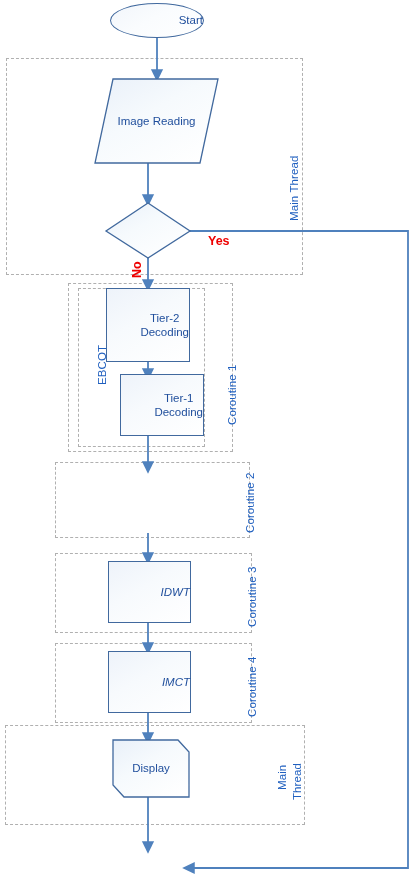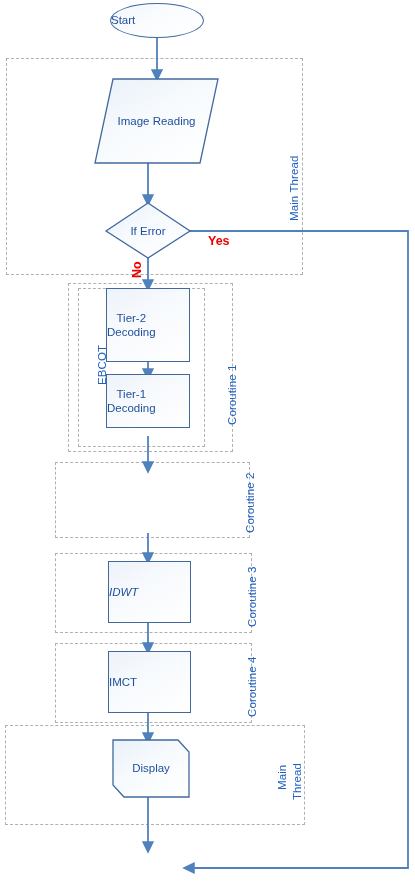--- a/index.html
+++ b/index.html
@@ -42,21 +42,21 @@
     transform-origin: 0 0;
     transform: rotate(-90deg);
     letter-spacing: 0.1px;
   }
   
   .node {
     position: absolute;
     box-sizing: border-box;
     display: flex;
     align-items: center;
-    justify-content: flex-start;
+    justify-content: flex-end;
     text-align: center;
     color: #1f4e9c;
     font-size: 11.5px;
     line-height: 1.22;
   }
   .node-rect {
     border: 1.3px solid #41699e;
     background: linear-gradient(150deg, #eef3fa 0%, #f7fafd 42%, #ffffff 100%);
   }
   .ellipse {
@@ -159,48 +159,47 @@
 
     <polygon points="113,79 218,79 200,163 95,163" fill="url(#gradBox)" stroke="#41699e" stroke-width="1.3"></polygon>
 
     <polygon points="148,203 190,231 148,258 106,231" fill="url(#gradBox)" stroke="#41699e" stroke-width="1.3"></polygon>
 
     <polygon points="113,740 178,740 189,752 189,797 124,797 113,785" fill="url(#gradBox)" stroke="#41699e" stroke-width="1.3"></polygon>
   </svg>
 
   <div class="shape-text" style="left:95px; top:104px; width:123px; height:34px;">Image Reading</div>
 
-  <div class="shape-text" style="left:108px; top:221px; width:80px; height:20px;">If Error</div>
 
   <div class="shape-text" style="left:113px; top:758px; width:76px; height:20px;">Display</div>
 
   <div class="node ellipse" style="left:110px; top:3px; width:94px; height:35px;">
     <span>Start</span>
   </div>
 
   <div class="node node-rect" style="left:106px; top:288px; width:84px; height:74px;">
     <span>
       <span>Tier-2</span><br>
       <span>Decoding</span>
     </span>
   </div>
 
-  <div class="node node-rect" style="left:106px; top:374px; width:84px; height:54px;">
+  <div class="node node-rect" style="left:120px; top:374px; width:84px; height:62px;">
     <span>
       <span>Tier-1</span><br>
       <span>Decoding</span>
     </span>
   </div>
 
 
   <div class="node node-rect" style="left:108px; top:561px; width:83px; height:62px;font-style:italic;">
     <span>IDWT</span>
   </div>
 
-  <div class="node node-rect" style="left:108px; top:651px; width:83px; height:62px;">
+  <div class="node node-rect" style="left:108px; top:651px; width:83px; height:62px;font-style:italic;">
     <span>IMCT</span>
   </div>
 
 
   <div class="edge-label" style="left:208px; top:234px;">Yes</div>
 
   <div class="edge-label rot" style="left:130px; top:278px;">No</div>
 
 </div>
 

